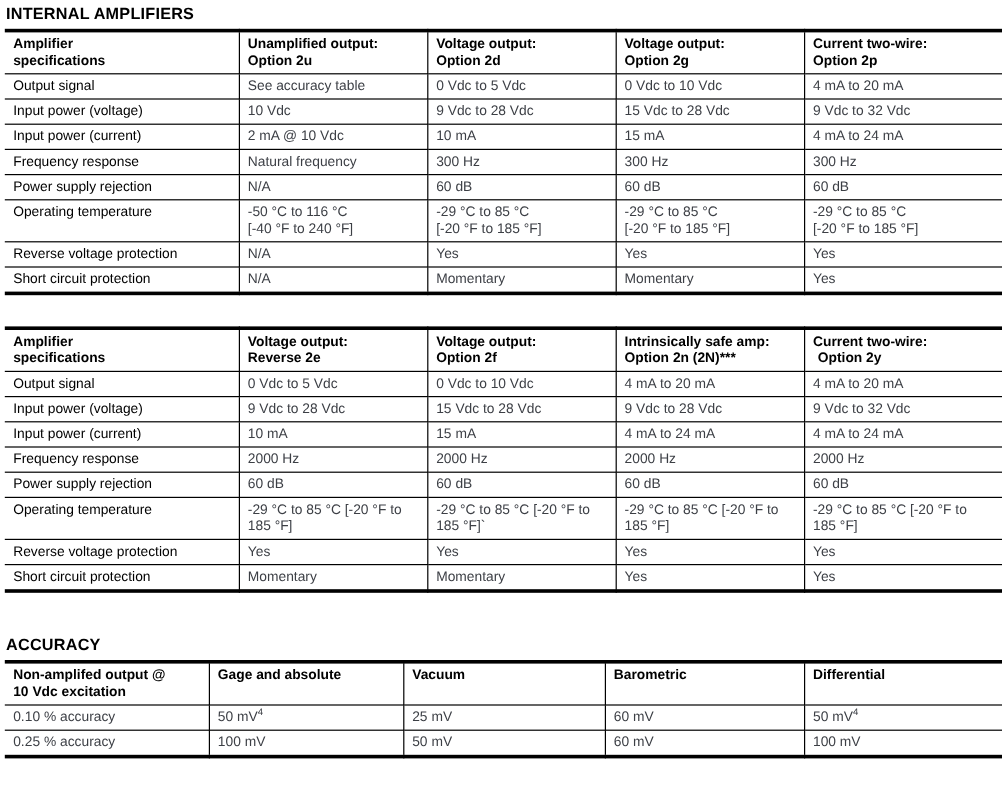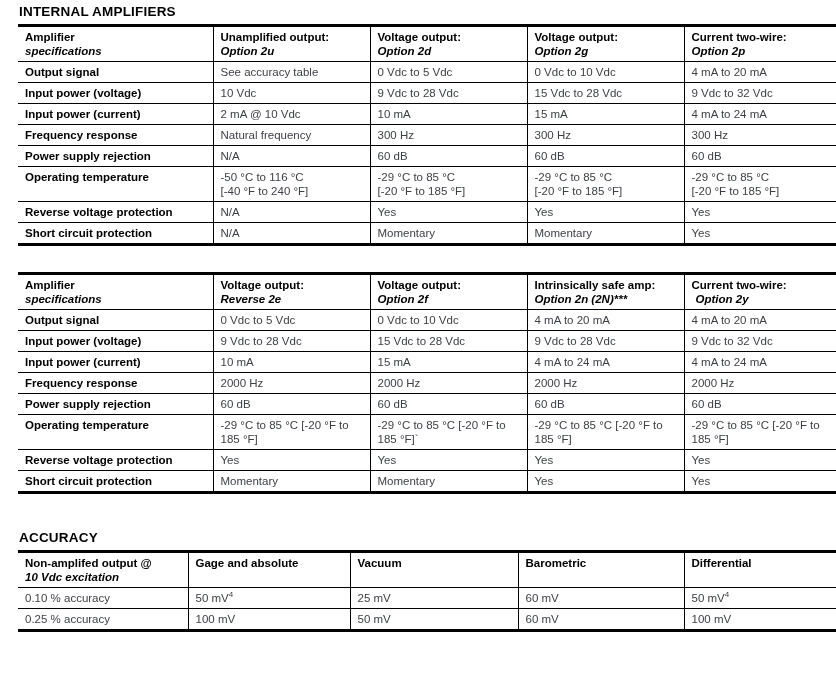--- a/index.html
+++ b/index.html
@@ -13,21 +13,21 @@
     height: 673px;
     font-family: "Liberation Sans", sans-serif;
     color: #1a1a1a;
     overflow: hidden;
   }
   .page {
     position: relative;
     width: 836px;
     height: 512px;
     box-sizing: border-box;
-    padding: 4px 2px 0 16px;
+    padding: 4px 2px 0 2px;
   }
   
   .section-title {
     font-size: 13.5px;
     font-weight: bold;
     color: #000000;
     letter-spacing: 0.2px;
     margin: 0 0 4px 3px;
     line-height: 16px;
   }
@@ -61,34 +61,33 @@
     border-bottom: none;
   }
   table.spec td.first-col {
     border-left: none;
   }
   table.spec td.last-col {
     border-right: none;
   }
   
   td.rowlabel {
-    font-weight: bold;
+    font-weight: normal;
     color: #000000;
     font-size: 11.8px;
     padding-left: 9px;
   }
   
   td.colhead {
     font-weight: bold;
     color: #000000;
     font-size: 11.8px;
   }
   td.colhead .head-line2 {
     display: block;
-    font-style: italic;
   }
   td.colhead.indent-line2 .head-line2 {
     padding-left: 4px;
   }
   
   td.datacell {
     color: #3c3f45;
     font-size: 11.3px;
   }
   td.datacell .line2 {

